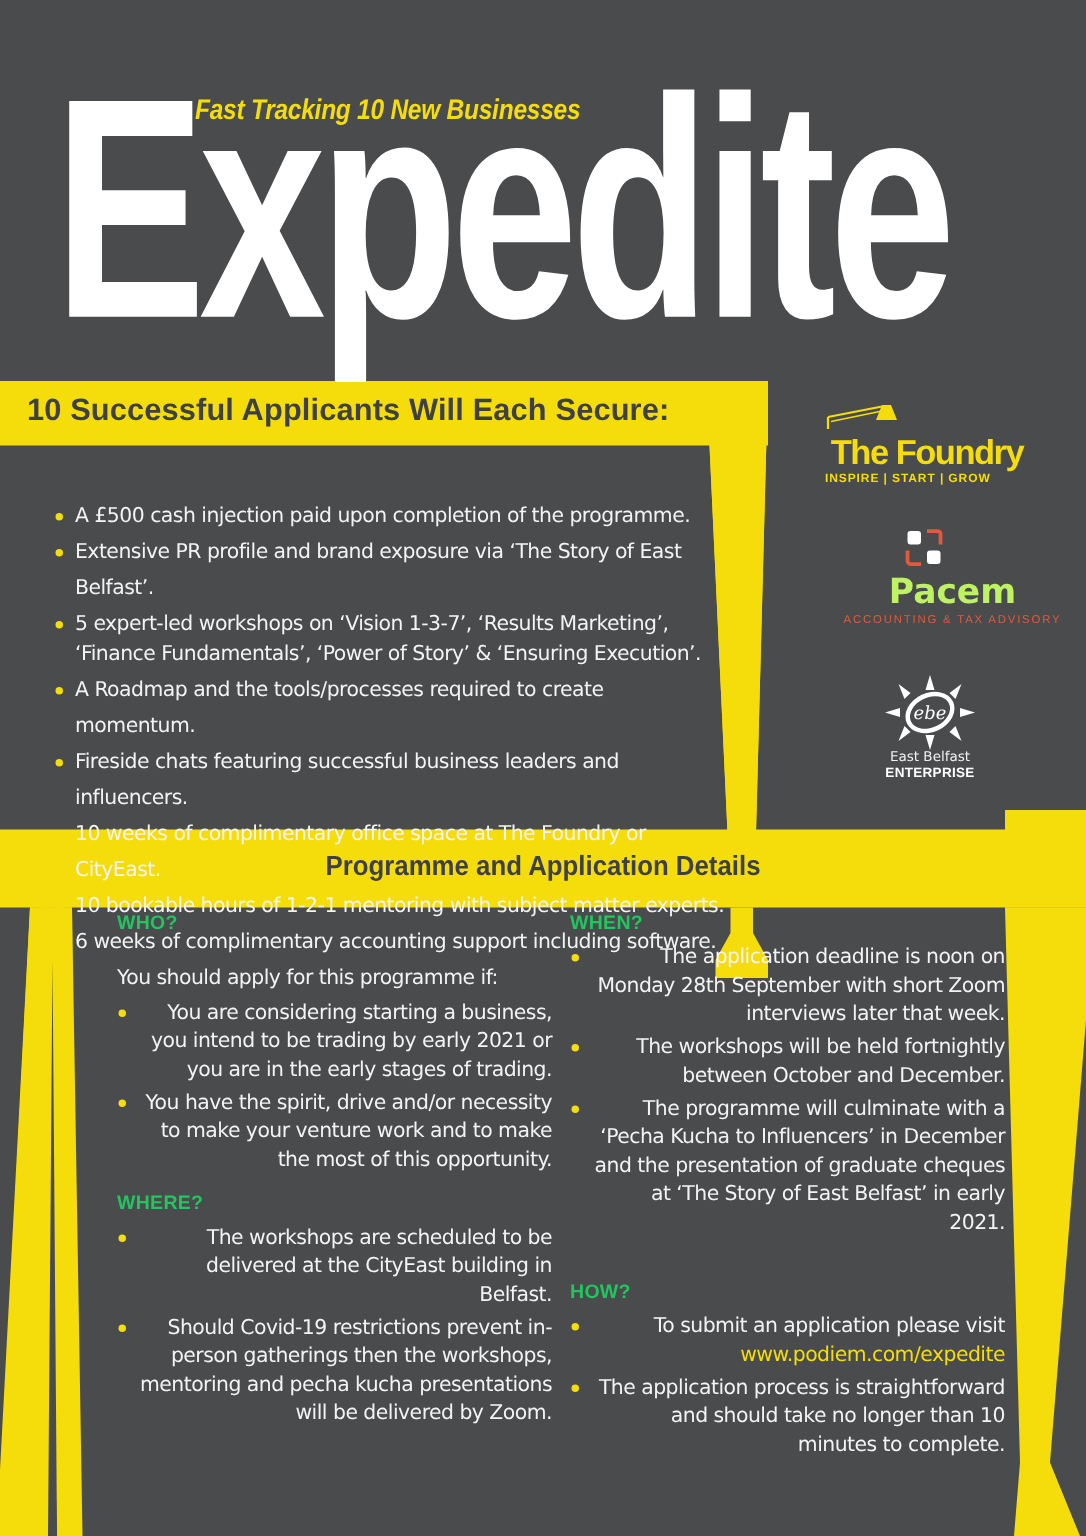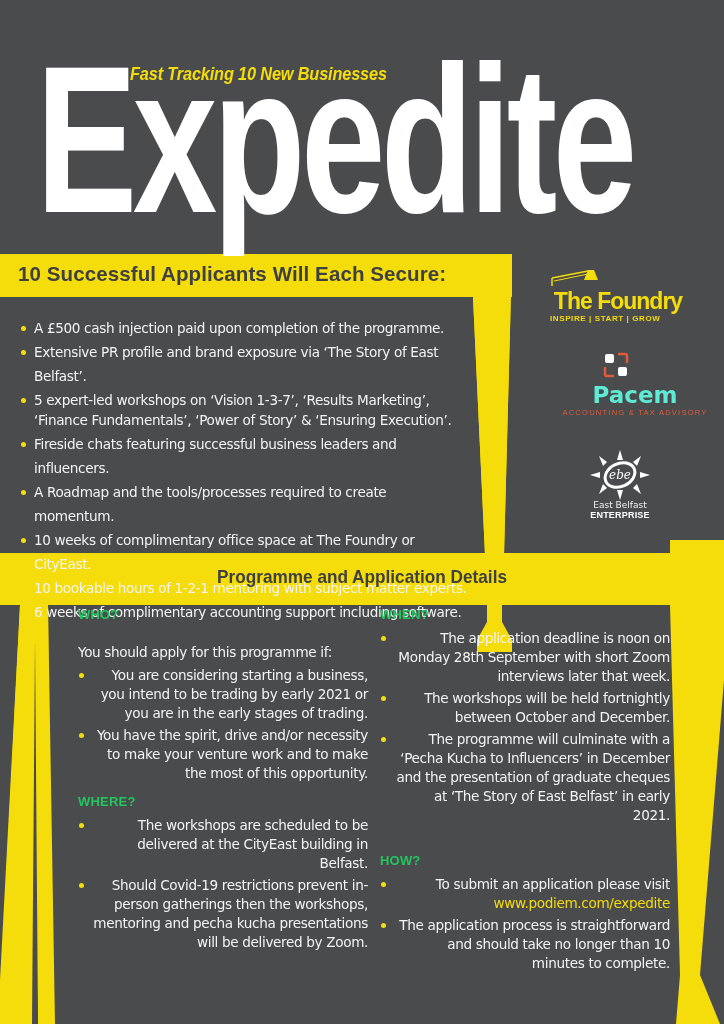--- a/index.html
+++ b/index.html
@@ -24,38 +24,38 @@
     line-height: 180px; letter-spacing: -6px;
     transform: scaleX(0.74) scaleY(1.02); transform-origin: left top;
     white-space: nowrap; z-index: 2; font-family: "Liberation Sans", sans-serif;
   }
 
   
   .benefits-heading {
     left: 18px; top: 262px; font-size: 20.5px; font-weight: bold; color: #3f4042;
     white-space: nowrap; letter-spacing: 0.1px;
   }
-  .benefit-list { left: 20px; top: 316px; width: 450px; margin: 0; padding: 0; list-style: none; }
+  .benefit-list { left: 20px; top: 316px; width: 450px; margin: 16px; padding: 0; list-style: none; }
   .benefit-list li, .sec-list li {
     position: relative; padding-left: 14px; font-size: 13.6px; line-height: 24px; color: #f3f3f3;
     font-family: "DejaVu Sans", sans-serif; letter-spacing: -0.35px;
   }
   .benefit-list li.two { line-height: 20px; padding-top: 2px; padding-bottom: 2px; }
   .benefit-list li::before, .sec-list li::before {
     content: ""; position: absolute; left: 1px; top: 10px; width: 5px; height: 5px;
     border-radius: 50%; background: #f5dd0c;
   }
 
   
   .logo { text-align: center; }
   .foundry { left: 548px; top: 268px; width: 140px; }
   .foundry-name { font-size: 23px; font-weight: bold; color: #f5dd0c; letter-spacing: -1px; line-height: 26px; }
   .foundry-tag { font-size: 8px; font-weight: bold; color: #f5dd0c; letter-spacing: 0.6px; text-align: left; padding-left: 2px; }
   .pacem { left: 560px; top: 350px; width: 150px; }
-  .pacem-name { font-size: 23px; font-weight: bold; color: #5eead4; line-height: 30px; font-family: "DejaVu Sans", sans-serif; }
+  .pacem-name { font-size: 23px; font-weight: bold; color: #bef264; line-height: 30px; font-family: "DejaVu Sans", sans-serif; }
   .pacem-tag { font-size: 7.6px; color: #e05a3d; letter-spacing: 1.2px; margin-top: -2px; white-space: nowrap; }
   .ebe { left: 575px; top: 450px; width: 90px; }
   .ebe-name { font-size: 9px; color: #f0f0f0; line-height: 10px; font-family: "DejaVu Sans", sans-serif; }
   .ebe-tag { font-size: 9px; font-weight: bold; color: #ffffff; line-height: 10px; letter-spacing: 0.2px; }
 
   
   .details-heading {
     left: 0; top: 566px; width: 724px; text-align: center; padding-left: 0;
     font-size: 18.5px; font-weight: bold; color: #3f4042; white-space: nowrap;
     transform: scaleX(0.93);
@@ -102,22 +102,22 @@
 </svg>
 
 <div class="abs title">Expedite</div>
 <div class="abs tagline">Fast Tracking 10 New Businesses</div>
 
 <div class="abs benefits-heading">10 Successful Applicants Will Each Secure:</div>
 <ul class="abs benefit-list">
   <li>A £500 cash injection paid upon completion of the programme.</li>
   <li>Extensive PR profile and brand exposure via ‘The Story of East Belfast’.</li>
   <li class="two">5 expert-led workshops on ‘Vision 1-3-7’, ‘Results Marketing’, ‘Finance Fundamentals’, ‘Power of Story’ &amp; ‘Ensuring Execution’.</li>
+  <li>A Roadmap and the tools/processes required to create momentum.</li>
   <li>Fireside chats featuring successful business leaders and influencers.</li>
-  <li>A Roadmap and the tools/processes required to create momentum.</li>
   <li>10 weeks of complimentary office space at The Foundry or CityEast.</li>
   <li>10 bookable hours of 1-2-1 mentoring with subject matter experts.</li>
   <li>6 weeks of complimentary accounting support including software.</li>
 </ul>
 
 <div class="abs logo foundry">
   <svg width="60" height="20" viewBox="0 0 60 20" style="display:block;margin-left:0">
     <line x1="4" y1="18" x2="4" y2="10" stroke="#f5dd0c" stroke-width="1.5"></line>
     <line x1="4" y1="10" x2="40" y2="3" stroke="#f5dd0c" stroke-width="1.5"></line>
     <line x1="6" y1="13" x2="40" y2="6" stroke="#f5dd0c" stroke-width="1"></line>

